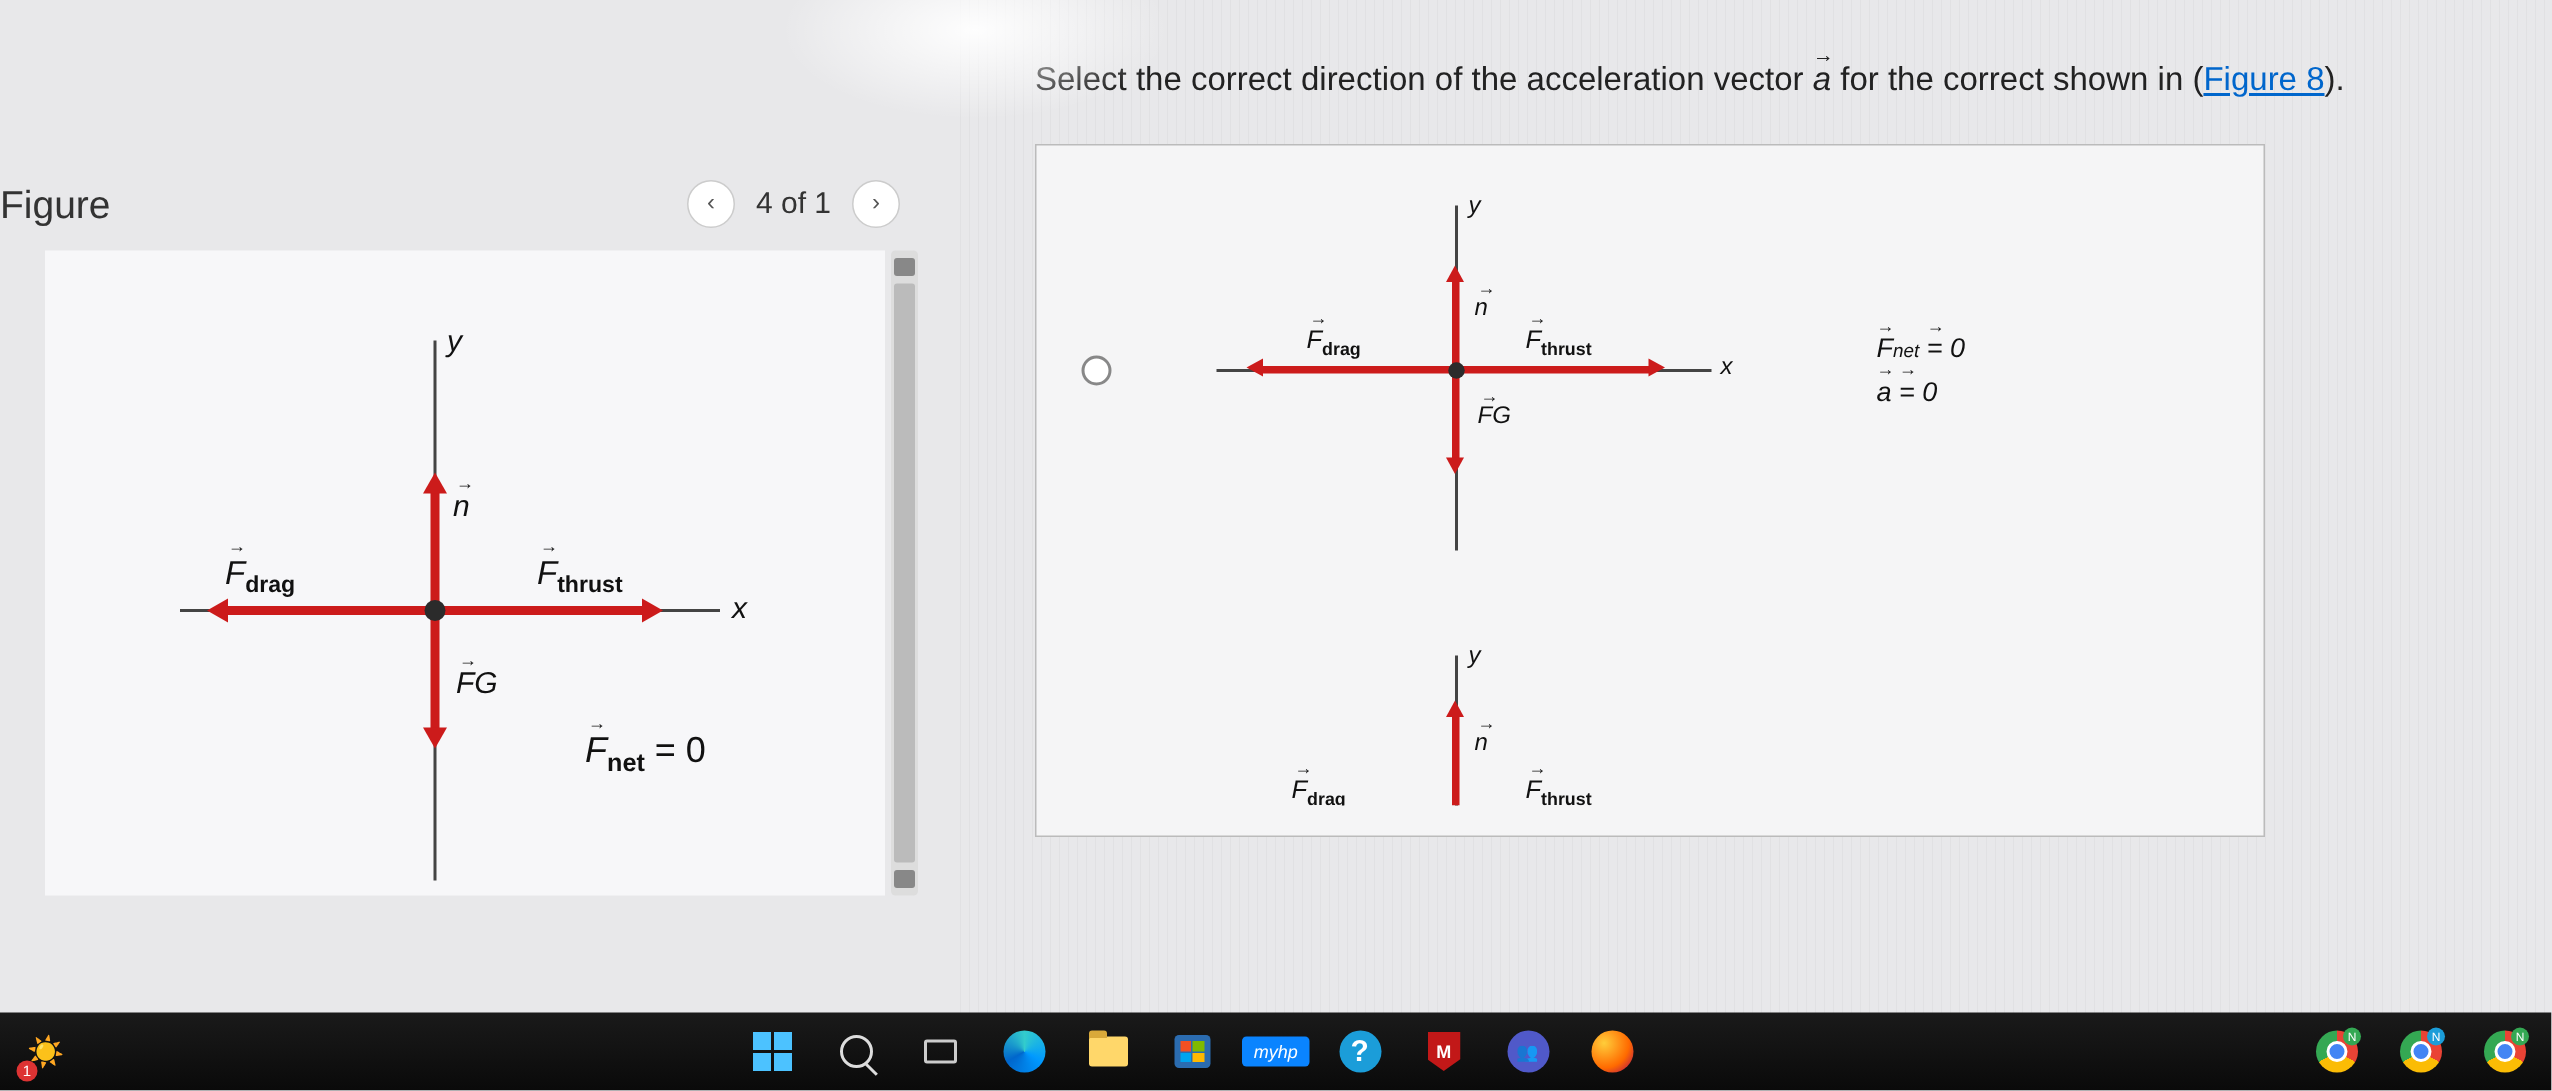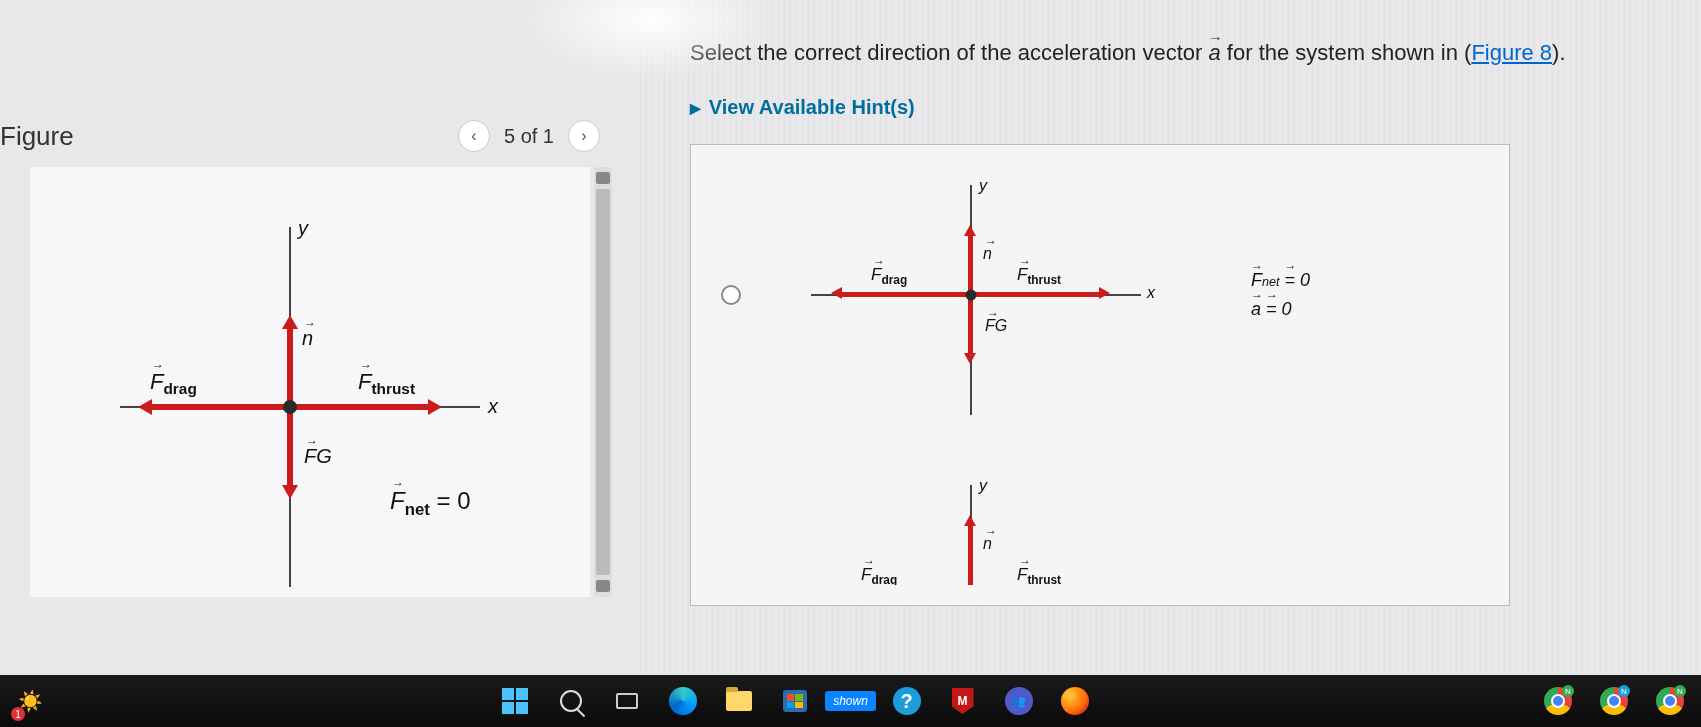--- a/index.html
+++ b/index.html
@@ -236,21 +236,21 @@
 <body>
 
 <div class="glare"></div>
 <div class="hatch"></div>
 
 <div class="figure-panel">
   <div class="figure-header">
     <div class="figure-title">Figure</div>
     <div class="nav-group">
       <div class="nav-btn">‹</div>
-      <div class="nav-label">5 of 1</div>
+      <div class="nav-label">4 of 1</div>
       <div class="nav-btn">›</div>
     </div>
   </div>
 
   <div class="figure-canvas">
     <div class="scroll-track">
       <div class="scroll-thumb"></div>
       <div class="scroll-bar-mid"></div>
       <div class="scroll-thumb bottom"></div>
     </div>
@@ -281,26 +281,23 @@
 
       <div class="dot" style="left:260px; top:240px;"></div>
 
       <div class="lbl vec force-lbl" style="left:360px; top:320px; font-size:24px;"><span>F</span><span class="sub">net</span> <span style="font-style:normal;" class="zero-vec">= 0</span></div>
     </div>
   </div>
 </div>
 
 <div class="question-panel">
   <div class="question-text">
-    <span>Select the correct direction of the acceleration vector </span><span class="vec-a">a</span><span> for the system shown in </span><span class="fig-link-paren">(</span><span class="fig-link">Figure 8</span><span class="fig-link-paren">).</span>
+    <span>Select the correct direction of the acceleration vector </span><span class="vec-a">a</span><span> for the correct shown in </span><span class="fig-link-paren">(</span><span class="fig-link">Figure 8</span><span class="fig-link-paren">).</span>
   </div>
 
-  <div class="hints-toggle">
-    <span>View Available Hint(s)</span>
-  </div>
 
   <div class="options-box">
 
     <div class="option-row">
       <div class="radio"></div>
       <div class="option-diagram">
         <div class="diagram">
 
           <div class="axis v" style="left:209px; top:20px; height:230px;"></div>
           <div class="lbl sm" style="left:218px; top:12px;">y</div>
@@ -380,21 +377,21 @@
     </div>
   <div class="tb-icon">
       <div style="width:24px;height:22px;background:#2b6cb0;border-radius:3px;display:grid;grid-template-columns:1fr 1fr;grid-template-rows:1fr 1fr;gap:1px;padding:4px;">
         <span style="background:#f25022"></span>
         <span style="background:#7fba00"></span>
         <span style="background:#00a4ef"></span>
         <span style="background:#ffb900"></span>
       </div>
     </div>
   <div class="tb-icon">
-      <div class="tb-pill">shown</div>
+      <div class="tb-pill">myhp</div>
     </div>
   <div class="tb-icon">
       <div class="circle-icon" style="background:#1b9dd9;display:flex;align-items:center;justify-content:center;color:#fff;font-weight:bold;">?</div>
     </div>
   <div class="tb-icon">
       <div style="width:22px;height:26px;background:#c21818;clip-path:polygon(0 0,100% 0,100% 70%,50% 100%,0 70%);display:flex;align-items:center;justify-content:center;color:#fff;font-size:12px;font-weight:bold;">M</div>
     </div>
   <div class="tb-icon">
       <div class="circle-icon" style="background:#5059c9;display:flex;align-items:center;justify-content:center;color:#fff;font-size:12px;">👥</div>
     </div>

